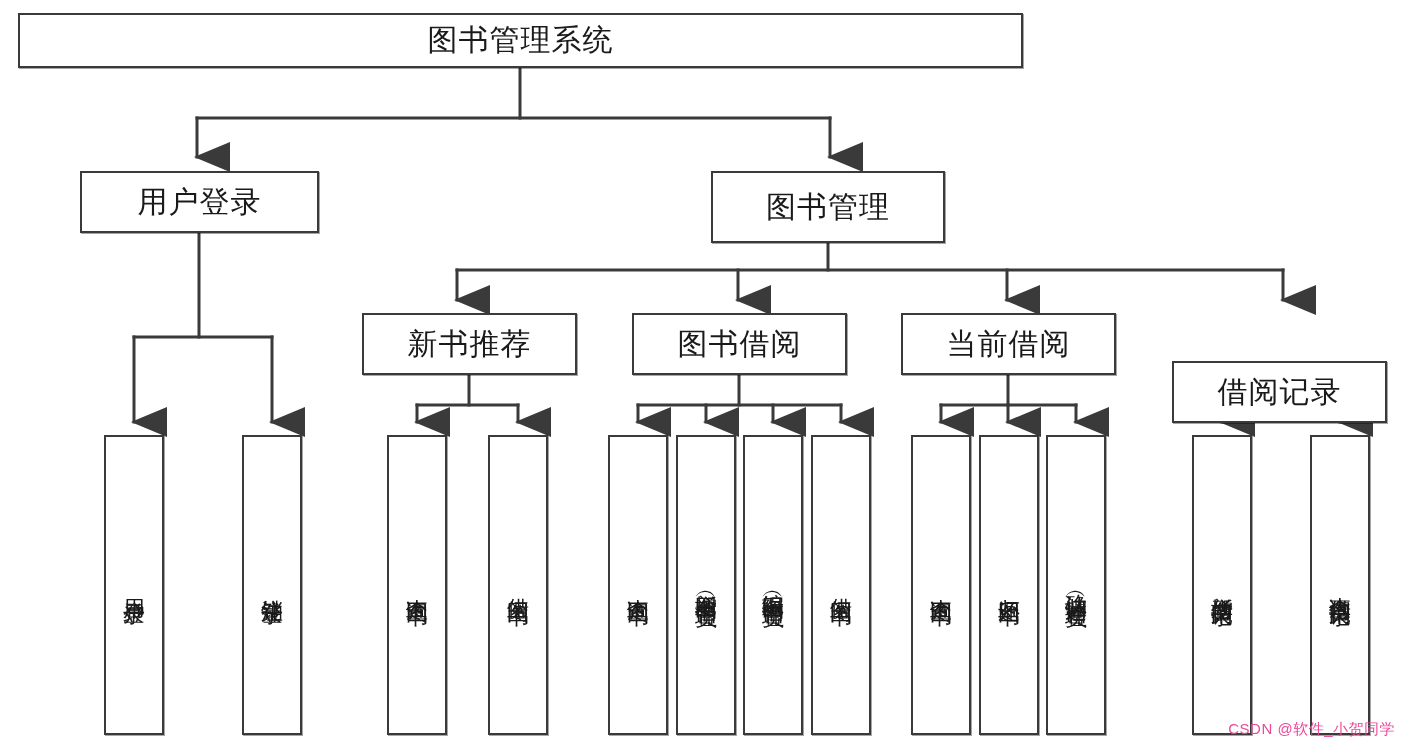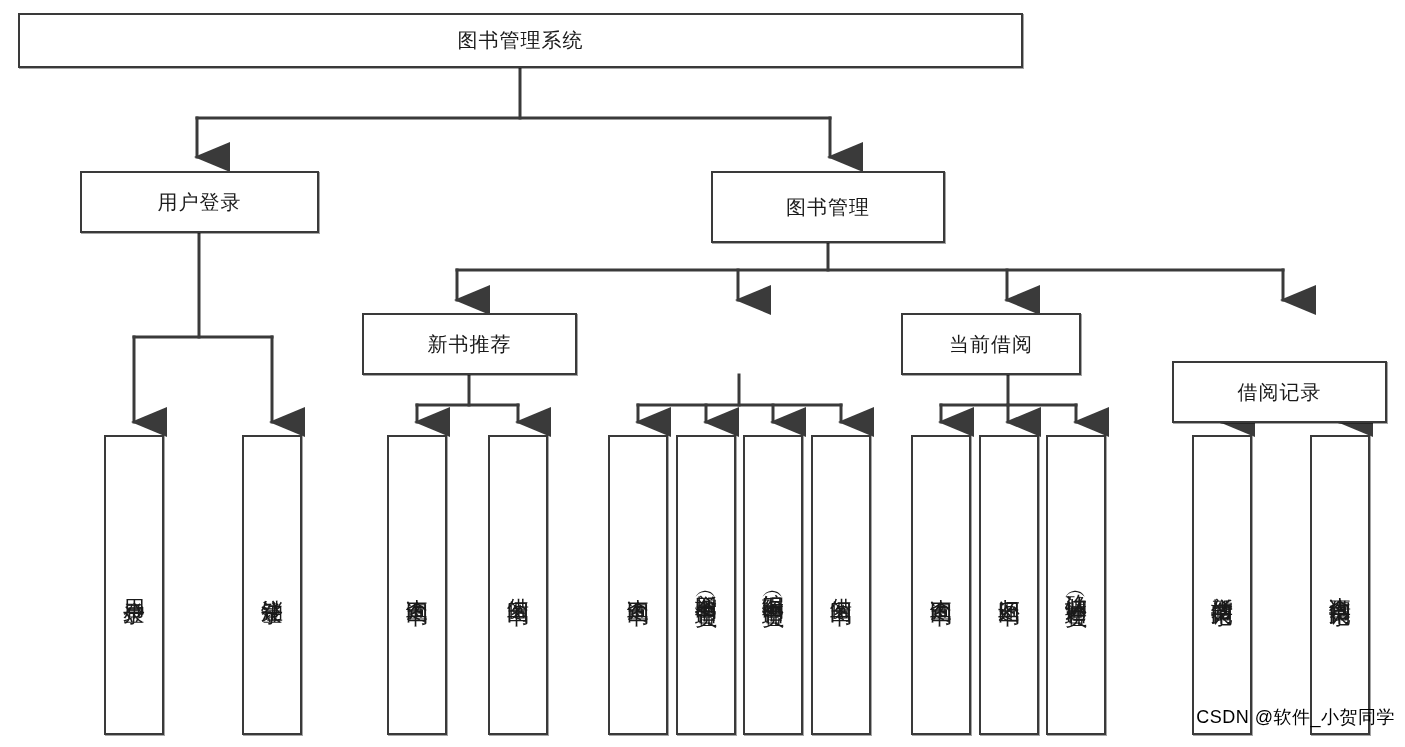--- a/index.html
+++ b/index.html
@@ -30,43 +30,43 @@
     box-sizing: border-box;
     border: 2px solid #3a3a3a;
     background: #ffffff;
     display: flex;
     align-items: center;
     justify-content: center;
     color: #1a1a1a;
     box-shadow: 1px 1px 0 rgba(0,0,0,0.35);
   }
   .node.h {
-    font-size: 20px;
+    font-size: 30px;
     letter-spacing: 1px;
     line-height: 1.15;
   }
   .node.v {
     writing-mode: vertical-rl;
     text-orientation: upright;
     font-size: 22px;
     letter-spacing: 2px;
     padding: 6px 0;
     line-height: 1.1;
   }
   .node.v .vtext {
     writing-mode: vertical-rl;
     text-orientation: upright;
     white-space: nowrap;
   }
   #watermark {
     position: absolute;
     right: 10px;
-    bottom: 18px;
-    font-size: 18px;
-    color: #000000;
+    bottom: 8px;
+    font-size: 15px;
+    color: #ec4899;
     letter-spacing: 0.5px;
     white-space: nowrap;
     user-select: none;
   }
 </style>
 </head>
 <body>
 
 <div id="canvas">
 
@@ -128,21 +128,24 @@
   <div class="node h" style="left:80px; top:171px; width:239px; height:62px;">
     <span>用户登录</span>
   </div>
   <div class="node h" style="left:711px; top:171px; width:234px; height:72px;">
     <span>图书管理</span>
   </div>
 
   <div class="node h" style="left:362px; top:313px; width:215px; height:62px;text-align:right;">
     <span>新书推荐</span>
   </div>
-  <div class="node h" style="left:901px; top:313px; width:180px; height:62px;">
+  <div class="node h" style="left:632px; top:313px; width:215px; height:62px;">
+    <span>图书借阅</span>
+  </div>
+  <div class="node h" style="left:901px; top:313px; width:215px; height:62px;">
     <span>当前借阅</span>
   </div>
   <div class="node h" style="left:1172px; top:313px; width:215px; height:62px;margin-top:48px;">
     <span>借阅记录</span>
   </div>
 
   <div class="node v" style="left:104px; top:435px; width:60px; height:300px;">
     <span class="vtext">用户登录</span>
   </div>
   <div class="node v" style="left:242px; top:435px; width:60px; height:300px;">

